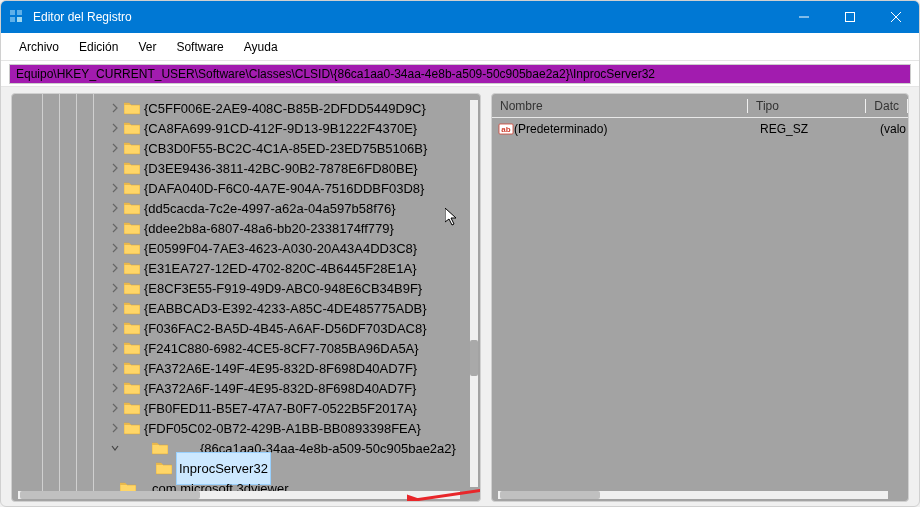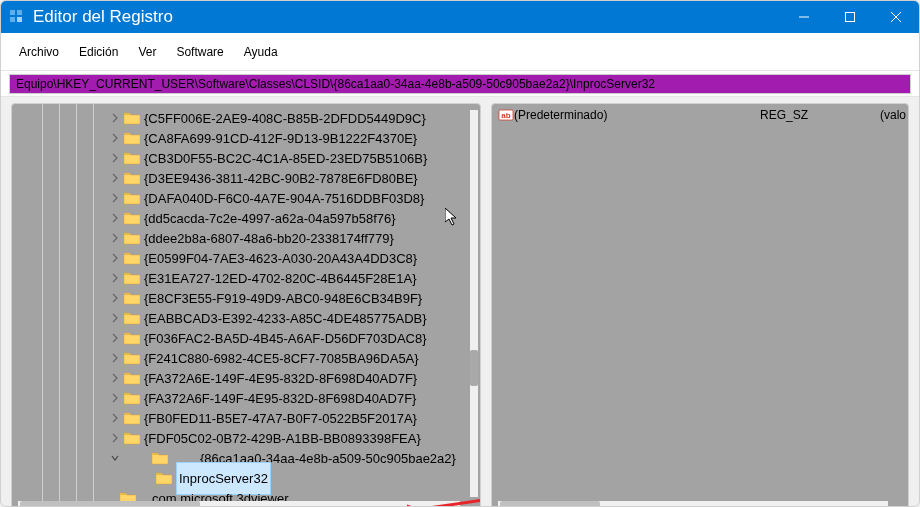--- a/index.html
+++ b/index.html
@@ -1,22 +1,22 @@
 <!DOCTYPE html>
 <html><head>
 <meta charset="utf-8">
 <style>
 * { box-sizing: border-box; margin: 0; padding: 0; font-family: 'Segoe UI', Tahoma, sans-serif; }
 body { width: 920px; height: 507px; overflow: hidden; background: #f0f0f0; border: 1px solid #d0d0d0; border-radius: 6px; }
-.titlebar { height: 32px; background: #0078d4; display: flex; align-items: center; padding-left: 8px; color: #fff; font-size: 17px; }
+.titlebar { height: 32px; background: #0078d4; display: flex; align-items: center; padding-left: 8px; color: #fff; font-size: 12px; }
 .titlebar .app-icon { width: 16px; height: 16px; margin-right: 8px; display: flex; align-items: center; justify-content: center; }
 .titlebar .title { flex: 1; }
 .win-controls { display: flex; height: 100%; }
 .win-btn { width: 46px; height: 32px; display: flex; align-items: center; justify-content: center; color: #fff; cursor: pointer; }
-.menubar { height: 38px; background: #fff; display: flex; align-items: center; padding: 0 8px; border-bottom: 1px solid #e5e5e5; font-size: 12px; }
+.menubar { height: 28px; background: #fff; display: flex; align-items: center; padding: 0 8px; border-bottom: 1px solid #e5e5e5; font-size: 12px; }
 .menubar .menu-item { padding: 4px 10px; cursor: pointer; }
 .pathbar { height: 26px; background: #fff; border-bottom: 1px solid #e5e5e5; display: flex; align-items: center; padding: 0 8px; font-size: 12px; }
 .pathbar input { width: 100%; border: 1px solid #ccc; padding: 2px 6px; font-size: 12px; background: #a21caf; }
 .content { display: flex; height: calc(507px - 32px - 26px - 26px - 2px); padding: 6px 10px 6px 10px; gap: 10px; }
 .panel { background: #a3a3a3; border: 1px solid #d0d0d0; border-radius: 4px; position: relative; overflow: hidden; }
 .tree-panel { width: 470px; }
 .list-panel { flex: 1; }
 .tree { padding: 4px 0 0 0; font-size: 13px; color: #000; height: calc(100% - 10px); overflow: hidden; position: relative; }
 .tree-inner { padding-left: 8px; }
 .tree-row { display: flex; align-items: center; height: 20px; padding-left: 88px; white-space: nowrap; cursor: pointer; }
@@ -389,20 +389,25 @@
         <defs>
           <marker id="ah2" markerWidth="10" markerHeight="8" refX="2" refY="4" orient="auto">
             <path d="M8,0 L0,4 L8,8 Z" fill="#e8262a"></path>
           </marker>
         </defs>
         <line x1="90" y1="2" x2="8" y2="14" stroke="#e8262a" stroke-width="3" marker-end="url(#ah2)"></line>
       </svg>
   </div>
 
   <div class="panel list-panel">
+    <div class="list-header">
+      <div class="col" style="width:260px;">Nombre</div>
+      <div class="col" style="width:120px;">Tipo</div>
+      <div class="col" style="flex:1;">Datc</div>
+    </div>
     <div class="list-row">
       <span class="ab-icon">
         <svg width="16" height="16" viewBox="0 0 16 16">
             <rect x="1" y="3" width="14" height="10" rx="1" fill="#fff" stroke="#d04030" stroke-width="0.8"></rect>
             <text x="8" y="11" font-size="8" text-anchor="middle" fill="#d04030" font-weight="bold" font-family="Arial">ab</text>
           </svg>
       </span>
       <span style="width:238px;">(Predeterminado)</span>
       <span style="width:120px;padding-left:8px;">REG_SZ</span>
       <span style="flex:1;padding-left:8px;">(valo</span>

